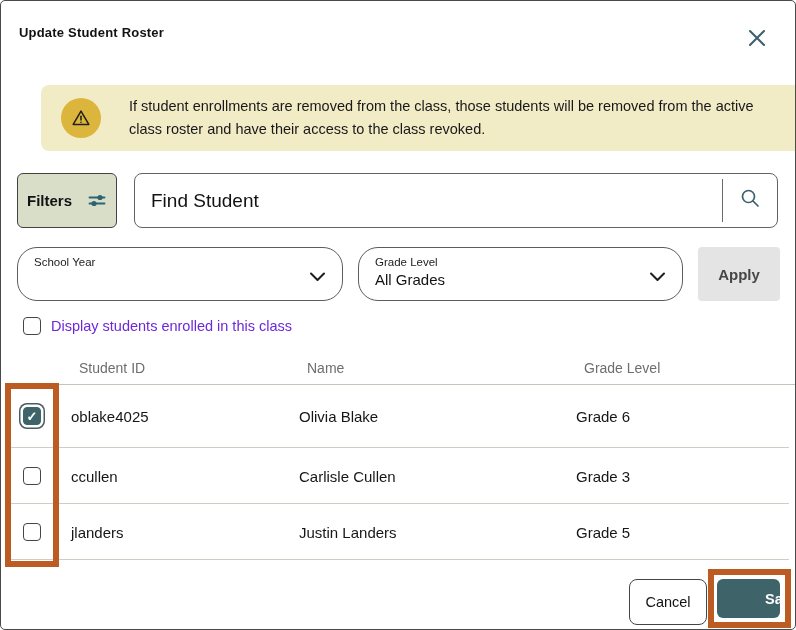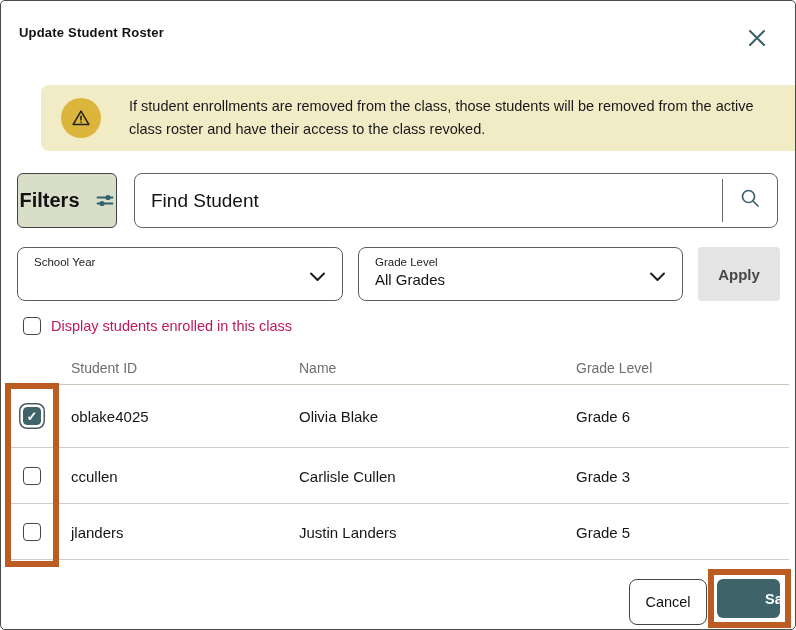--- a/index.html
+++ b/index.html
@@ -9,44 +9,44 @@
     border:1px solid #4a4a4a;border-radius:5px;overflow:hidden;
   }
   
   .title{position:absolute;left:18px;top:24px;font-size:13px;font-weight:700;color:#121212;letter-spacing:.2px;}
   .close-btn{position:absolute;left:742px;top:24px;width:28px;height:28px;display:flex;align-items:center;justify-content:center;color:#3c616c;cursor:pointer;background:none;border:none;padding:0;}
   
   .banner{position:absolute;left:16px;top:84px;width:764px;height:66px;background:#F2ECC6;border-radius:8px;display:flex;align-items:center;padding:0 24px 0 20px;margin-left:24px;}
   .warn-circle{flex:0 0 40px;width:40px;height:40px;border-radius:50%;background:#DCB53D;display:flex;align-items:center;justify-content:center;margin-right:28px;color:#23221c;}
   .banner-text{font-size:14.5px;line-height:23px;color:#18181a;font-weight:500;}
   
-  .filters-btn{position:absolute;left:16px;top:172px;width:100px;height:55px;background:#D9DEC8;border:1px solid #424242;border-radius:6px;display:flex;align-items:center;justify-content:center;gap:15px;font-size:20px;font-weight:600;color:#121212;cursor:pointer;}
+  .filters-btn{position:absolute;left:16px;top:172px;width:100px;height:55px;background:#D9DEC8;border:1px solid #424242;border-radius:6px;display:flex;align-items:center;justify-content:center;gap:15px;font-size:15px;font-weight:600;color:#121212;cursor:pointer;}
   .filters-btn .sliders{color:#2e6471;display:flex;}
   .search-box{position:absolute;left:133px;top:172px;width:644px;height:55px;border:1px solid #636363;border-radius:8px;background:#fff;display:flex;align-items:stretch;}
   .search-input{flex:1;border:none;outline:none;background:transparent;font-size:19px;color:#121212;padding:0 16px;}
   .search-input::placeholder{color:#121212;opacity:1;}
   .search-divider{width:1px;background:#6a6a6a;margin:5px 0;}
   .search-icon-area{width:54px;display:flex;align-items:center;justify-content:center;color:#3c616c;cursor:pointer;}
   
-  .select-box{position:absolute;top:246px;height:54px;border:1px solid #5c5c5c;border-radius:8px;background:#fff;padding:8px 16px 0 16px;cursor:pointer;}
+  .select-box{position:absolute;top:246px;height:54px;border:1px solid #5c5c5c;border-radius:20px;background:#fff;padding:8px 16px 0 16px;cursor:pointer;}
   .select-box .lbl{font-size:11.5px;color:#1c1c1c;margin-bottom:3px;}
   .select-box .val{font-size:15px;color:#121212;}
   .select-box .chev{position:absolute;right:16px;top:20px;color:#1d1d1d;}
   .sel-year{left:16px;width:326px;}
   .sel-grade{left:357px;width:325px;}
   .apply-btn{position:absolute;left:697px;top:246px;width:82px;height:54px;background:#E4E4E4;border:none;border-radius:4px;font-size:15px;font-weight:600;color:#474747;cursor:pointer;}
   
   .enrolled{position:absolute;left:22px;top:316px;display:flex;align-items:center;gap:10px;cursor:pointer;}
   .checkbox{width:18px;height:18px;border:1.6px solid #464646;border-radius:4px;background:#fff;display:flex;align-items:center;justify-content:center;position:relative;cursor:pointer;}
   .checkbox .check{display:none;color:#fff;font-size:13px;font-weight:700;line-height:1;}
   .checkbox.checked{background:#3E646A;border-color:#3E646A;box-shadow:0 0 0 2.5px #fff,0 0 0 4px #4c5b5e;}
   .checkbox.checked .check{display:block;}
-  .enrolled .txt{font-size:14.5px;color:#be185d;}
+  .enrolled .txt{font-size:14.5px;color:#6d28d9;}
   
-  .thead{position:absolute;left:8px;width:780px;top:356px;height:28px;border-bottom:1px solid #c7c5ba;}
+  .thead{position:absolute;left:16px;width:780px;top:356px;height:28px;border-bottom:1px solid #c7c5ba;}
   .thead span{position:absolute;top:3px;font-size:14px;color:#6e6e6e;}
   .col-id{left:62px;} .col-name{left:290px;} .col-grade{left:567px;}
   .trow{position:absolute;left:8px;width:780px;border-bottom:1px solid #cfcdc3;}
   .trow .cb{position:absolute;left:14px;top:50%;transform:translateY(-50%);}
   .trow span{position:absolute;top:50%;transform:translateY(-50%);font-size:15px;font-weight:500;color:#161616;}
   .row-0{top:384px;height:63px;} .row-1{top:447px;height:56px;} .row-2{top:503px;height:56px;}
   
   .cancel-btn{position:absolute;left:628px;top:578px;width:78px;height:46px;background:#fff;border:1px solid #454545;border-radius:8px;font-size:14.5px;color:#121212;cursor:pointer;}
   .save-btn{position:absolute;left:716px;top:578px;width:63px;height:39px;background:#3E646A;border:none;border-radius:6px;font-size:14.5px;font-weight:600;color:#fff;cursor:pointer;padding-left:48px;}
   

